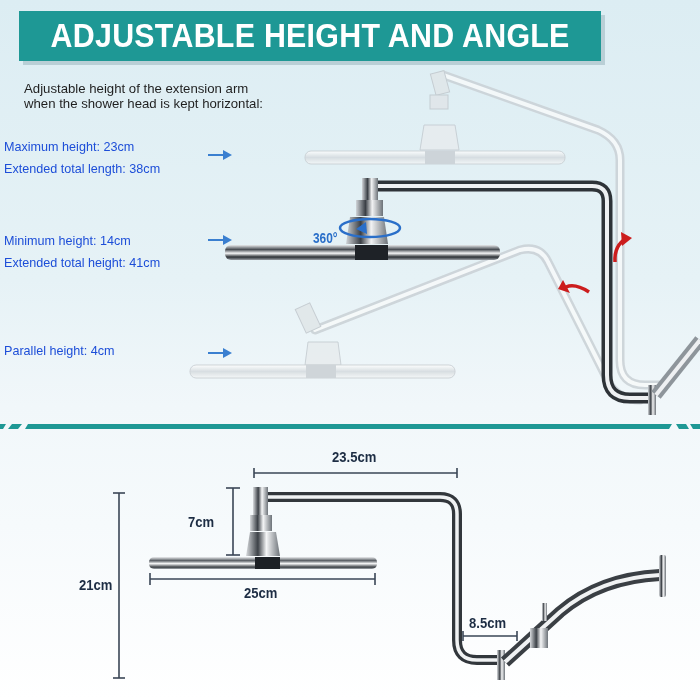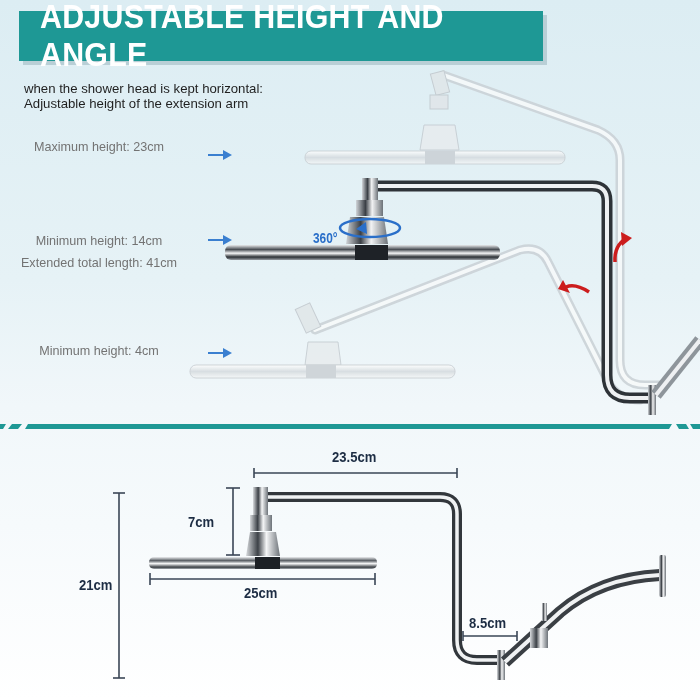--- a/index.html
+++ b/index.html
@@ -4,35 +4,35 @@
 <style>
   * { box-sizing: border-box; margin: 0; padding: 0; }
   html, body { width: 700px; height: 700px; overflow: hidden; }
   body {
     position: relative;
     font-family: "Liberation Sans", sans-serif;
     background: linear-gradient(180deg, #dcedf3 0%, #e6f2f6 40%, #f1f7fa 58%, #f6fafc 75%, #ffffff 100%);
   }
   .abs { position: absolute; }
   .banner {
-    left: 19px; top: 11px; width: 524px; height: 50px;
+    left: 19px; top: 11px; width: 582px; height: 50px;
     background: #1e9895;
     box-shadow: 4px 4px 0 #b9cfd6;
     display: flex; align-items: center; justify-content: center;
   }
   .banner-title {
     color: #ffffff; font-weight: bold; font-size: 33px; letter-spacing: 0.3px;
     transform: scaleX(0.92);
   }
   .intro {
     left: 24px; top: 81px; width: 300px;
     font-size: 13.2px; line-height: 15px; color: #1f1f1f;
   }
   .spec {
-    text-align: center; font-size: 12.6px; line-height: 22px; color: #737373;
+    font-size: 12.6px; line-height: 22px; color: #1d4ed8;
   }
   .arrow-blue {
     width: 24px; height: 10px;
   }
   .divider {
     left: 0; top: 424px; width: 700px; height: 5px;
   }
   .dim-label {
     font-weight: bold; color: #1d2d44; font-size: 14.5px;
     transform: scaleX(0.9);
@@ -42,33 +42,34 @@
   svg { display: block; }
 </style>
 </head>
 <body>
 
 <div class="abs banner">
   <span class="banner-title">ADJUSTABLE HEIGHT AND ANGLE</span>
 </div>
 
 <div class="abs intro">
+  <div>Adjustable height of the extension arm</div>
   <div>when the shower head is kept horizontal:</div>
-  <div>Adjustable height of the extension arm</div>
 </div>
 
 <div class="abs spec" style="left:4px; top:136px; width:190px;">
   <div>Maximum height: 23cm</div>
+  <div>Extended total length: 38cm</div>
 </div>
 <div class="abs spec" style="left:4px; top:230px; width:190px;">
   <div>Minimum height: 14cm</div>
-  <div>Extended total length: 41cm</div>
+  <div>Extended total height: 41cm</div>
 </div>
 <div class="abs spec" style="left:4px; top:340px; width:190px;">
-  <div>Minimum height: 4cm</div>
+  <div>Parallel height: 4cm</div>
 </div>
 
 <svg class="abs arrow-blue" style="left:208px; top:150px;" viewBox="0 0 24 10">
   <line x1="0" y1="5" x2="17" y2="5" stroke="#3a7fd0" stroke-width="2"></line>
   <polygon points="15,0 24,5 15,10" fill="#3a7fd0"></polygon>
 </svg>
 <svg class="abs arrow-blue" style="left:208px; top:235px;" viewBox="0 0 24 10">
   <line x1="0" y1="5" x2="17" y2="5" stroke="#3a7fd0" stroke-width="2"></line>
   <polygon points="15,0 24,5 15,10" fill="#3a7fd0"></polygon>
 </svg>

